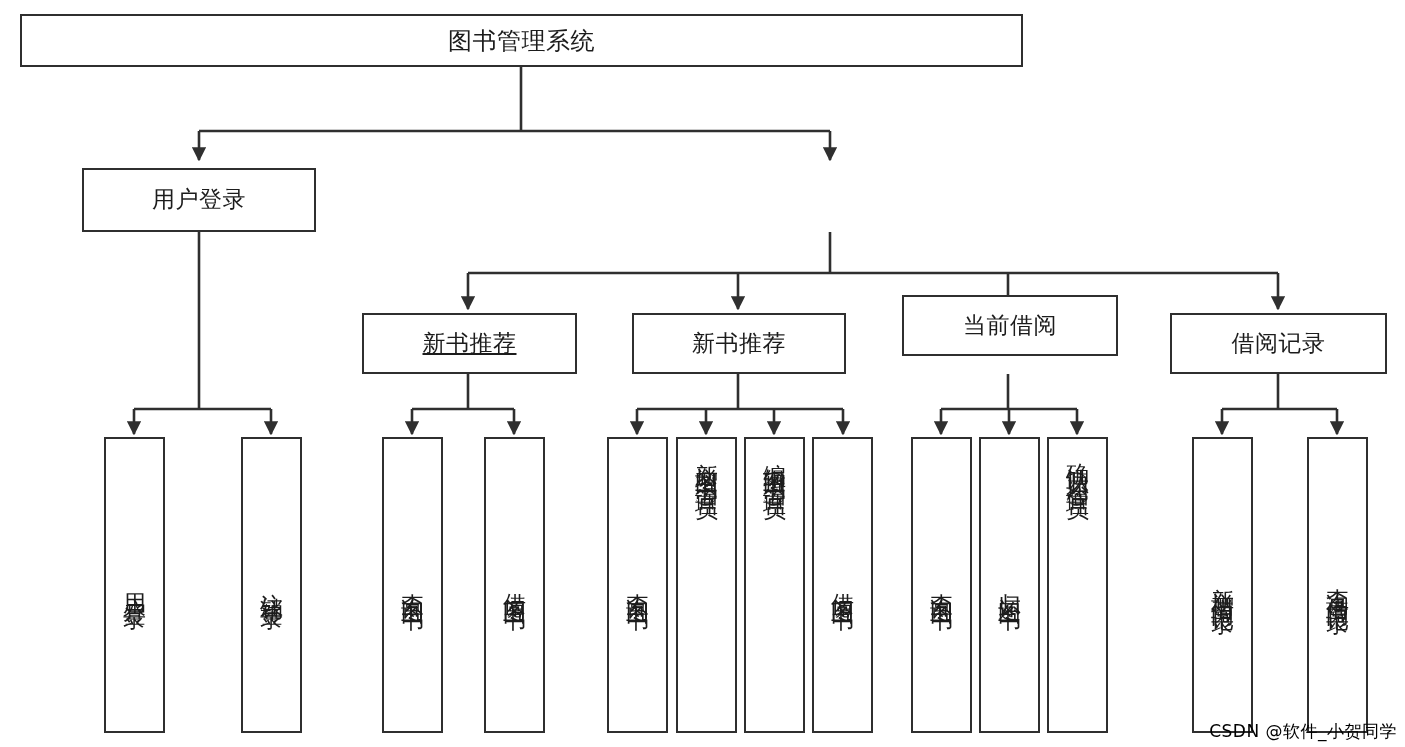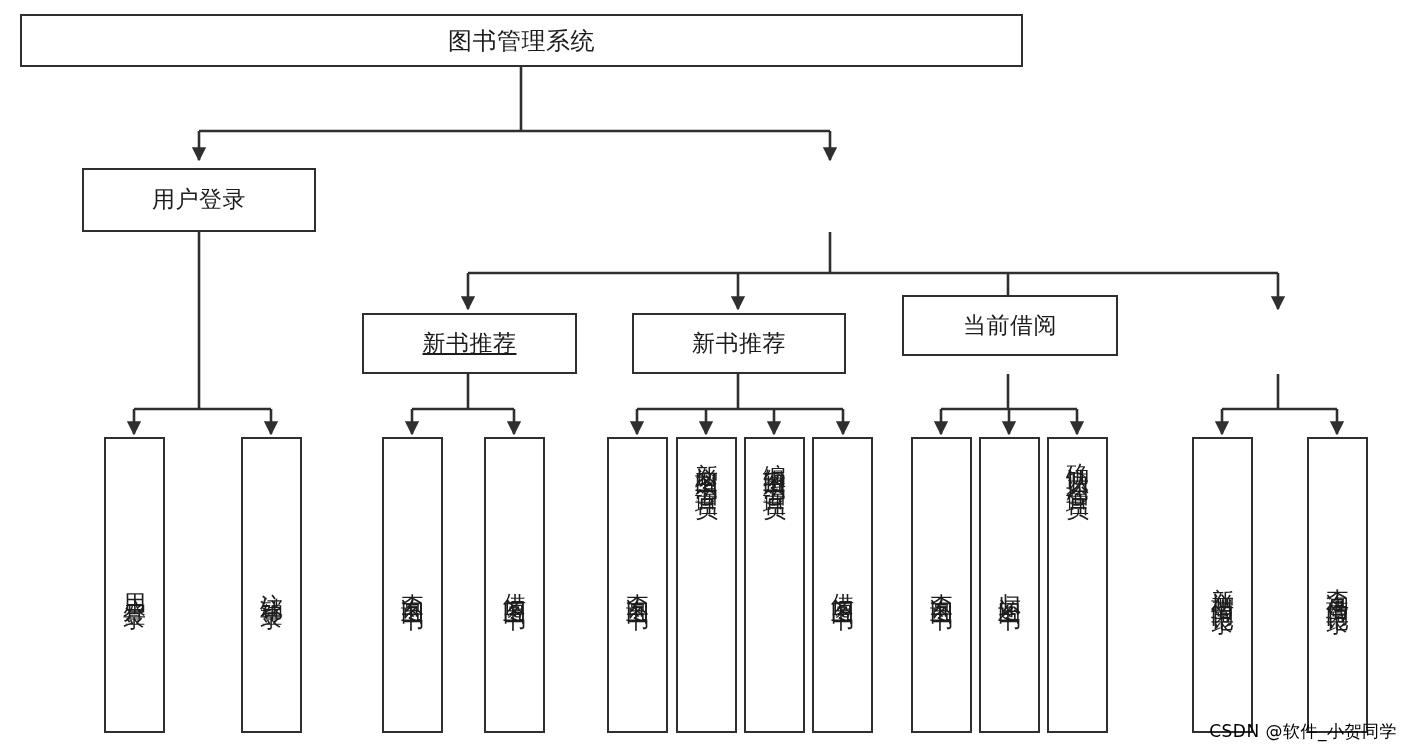--- a/index.html
+++ b/index.html
@@ -142,20 +142,23 @@
 
   <div class="node h" style="left:362px; top:313px; width:215px; height:61px;text-decoration:underline;">
     <span>新书推荐</span>
   </div>
   <div class="node h" style="left:632px; top:313px; width:214px; height:61px;">
     <span>新书推荐</span>
   </div>
   <div class="node h" style="left:902px; top:295px; width:216px; height:61px;">
     <span>当前借阅</span>
   </div>
+  <div class="node h" style="left:1170px; top:313px; width:217px; height:61px;">
+    <span>借阅记录</span>
+  </div>
 
   <div class="leaf centered" style="left:104px; top:437px; width:61px; height:296px;">
     <span class="vtext">用户登录</span>
   </div>
   <div class="leaf centered" style="left:241px; top:437px; width:61px; height:296px;">
     <span class="vtext">注销登录</span>
   </div>
 
   <div class="leaf centered" style="left:382px; top:437px; width:61px; height:296px;">
     <span class="vtext">查询图书</span>

